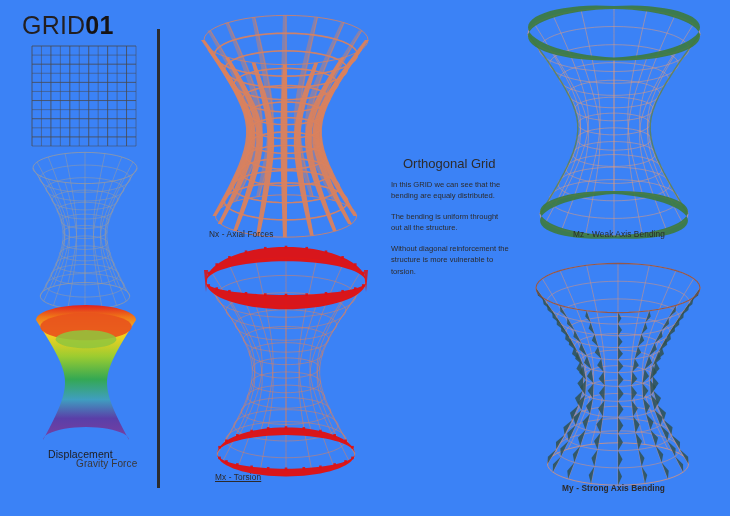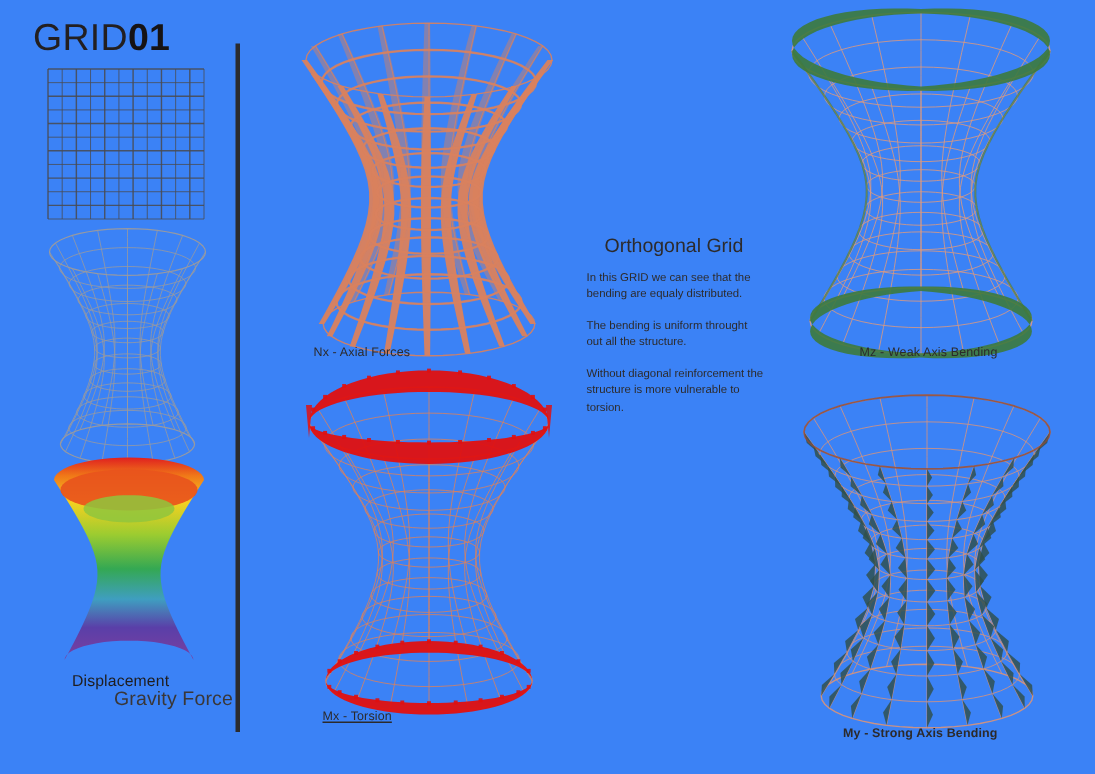--- a/index.html
+++ b/index.html
@@ -61,21 +61,21 @@
   #wire-thumb  { left: 24px;  top: 152px; width: 122px; height: 158px; }
   #disp-thumb  { left: 26px;  top: 310px; width: 120px; height: 142px; }
 
   #caption-displacement {
     left: 48px; top: 448px;
     font-size: 10.5px;
     color: #1f1d1e;
   }
   #caption-gravity {
     left: 76px; top: 458px;
-    font-size: 13px;
+    font-size: 10px;
     color: #3a3738;
   }
 
   
   #panel-nx { left: 186px; top: 24px;  width: 200px; height: 200px; }
   #panel-mz { left: 512px; top: 18px;  width: 205px; height: 208px; }
   #panel-mx { left: 186px; top: 262px; width: 200px; height: 202px; }
   #panel-my { left: 518px; top: 272px; width: 200px; height: 202px; }
 
   #caption-nx { left: 209px; top: 229px; }

